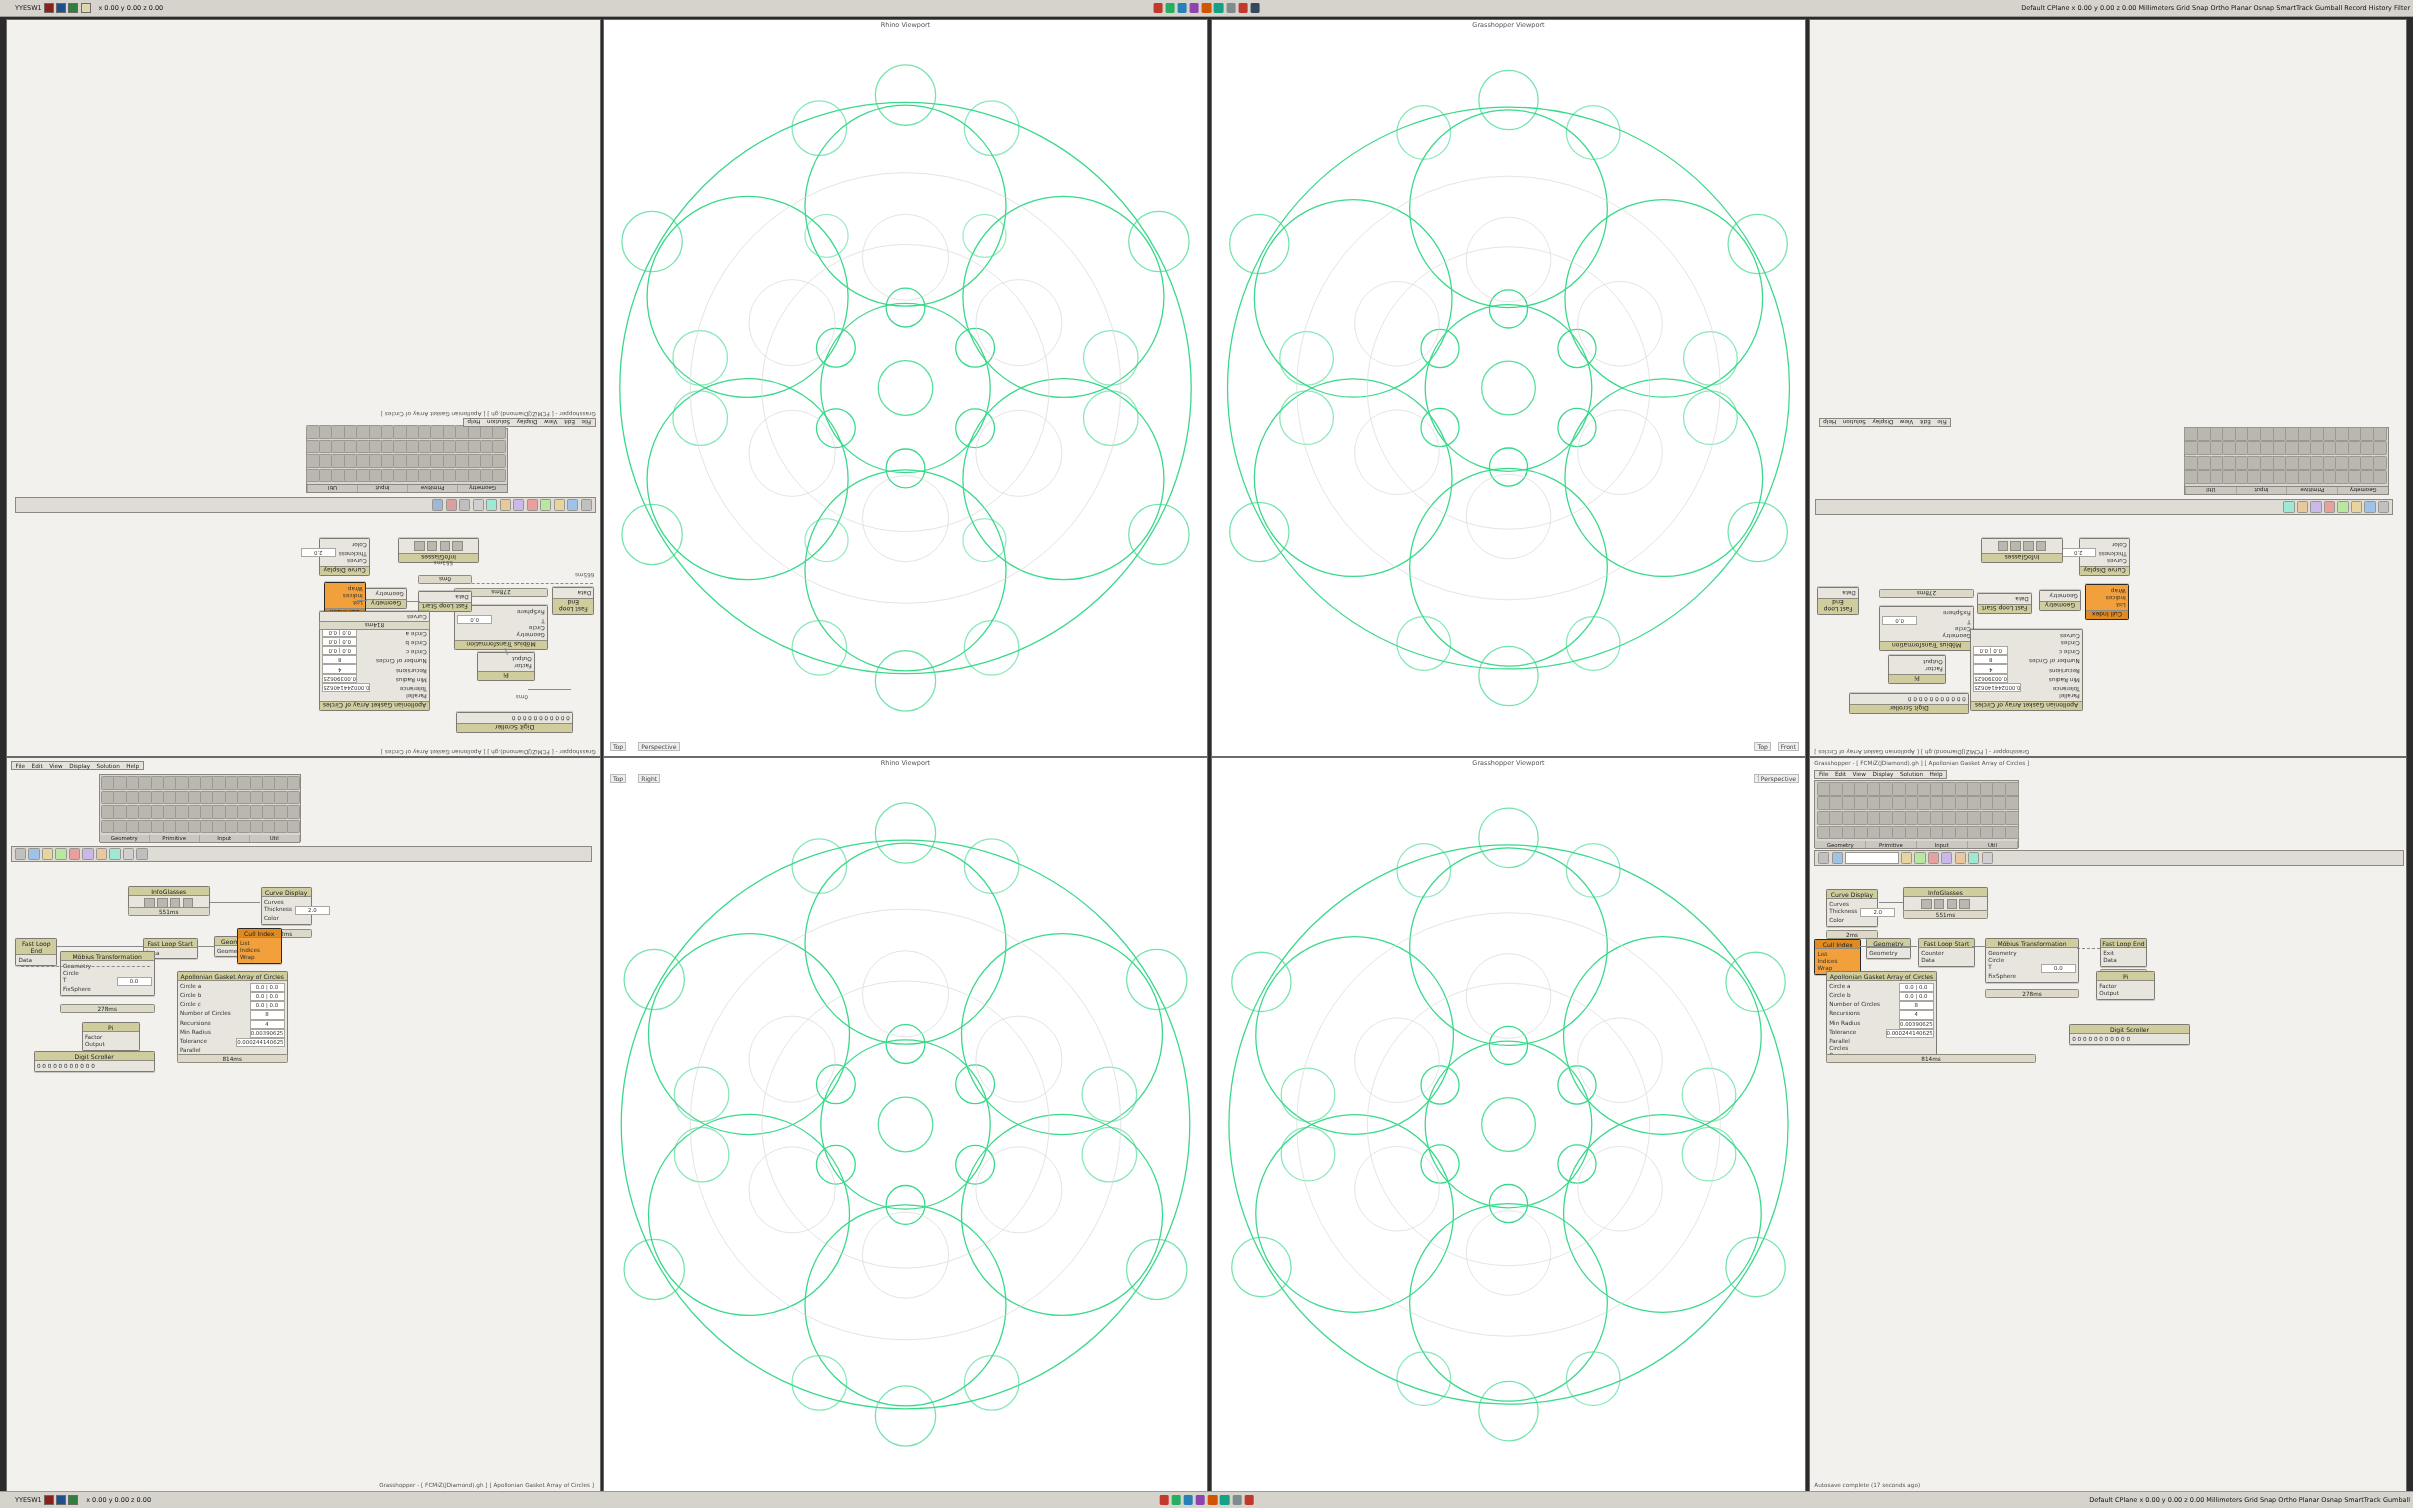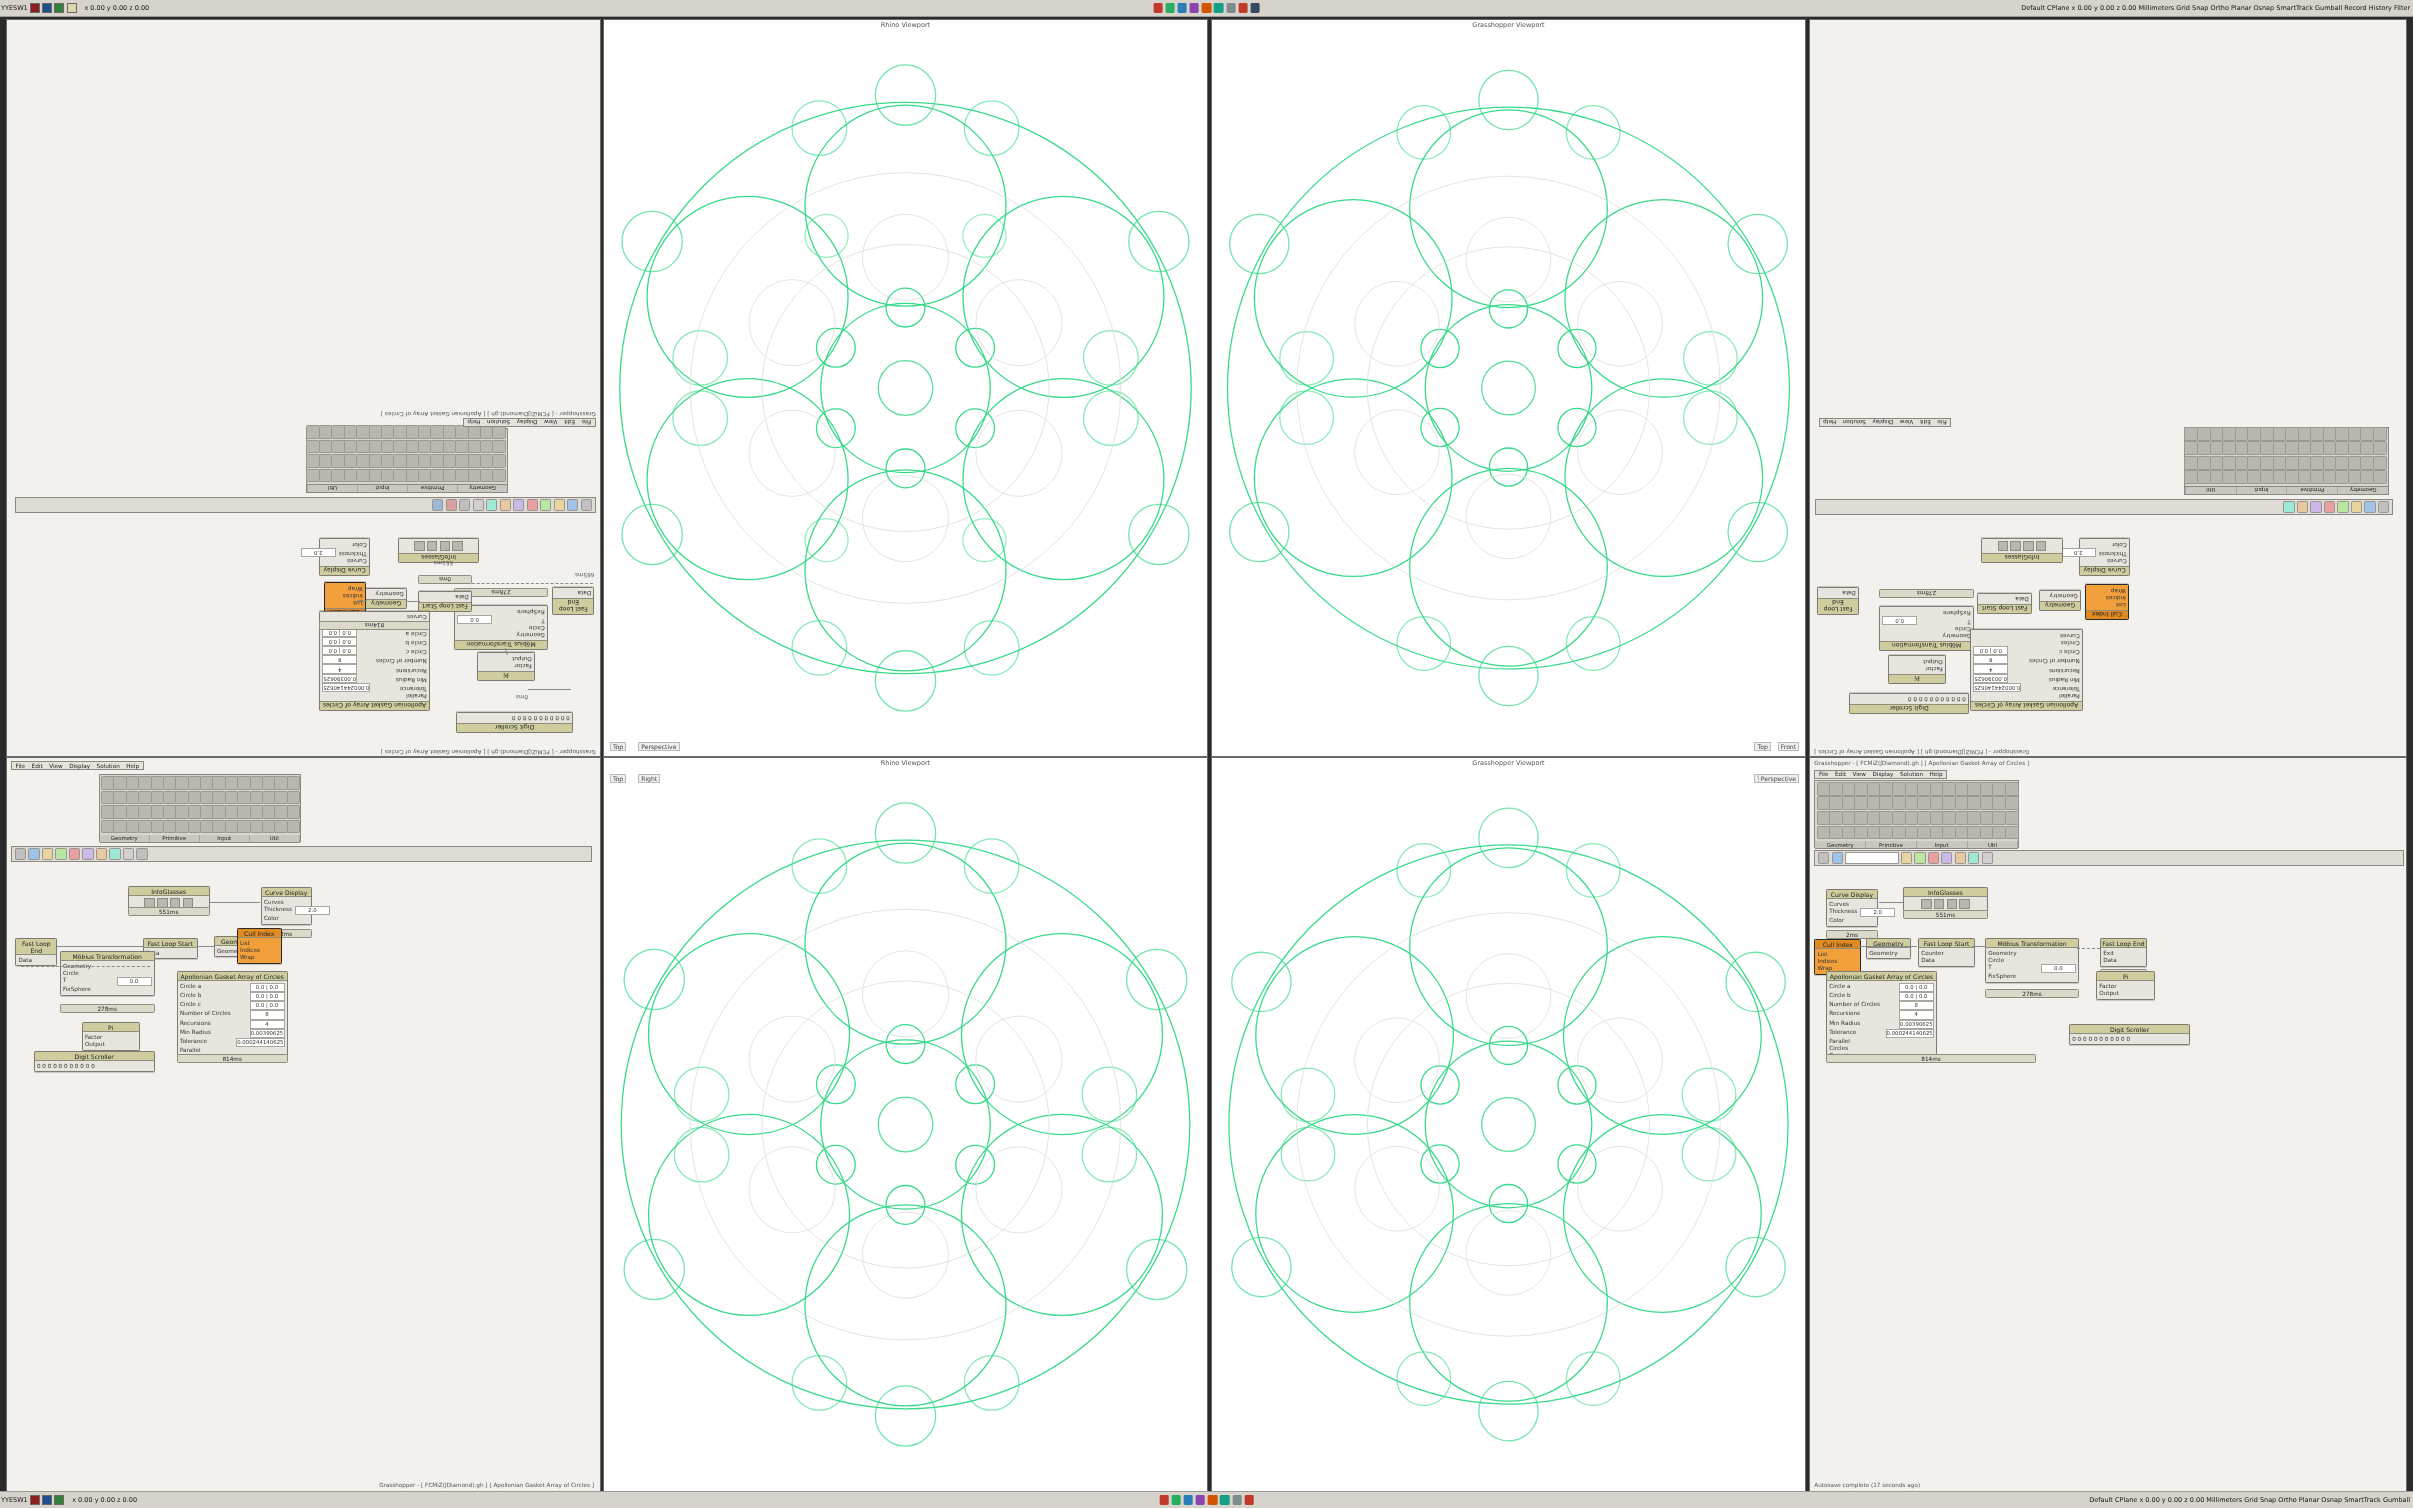--- a/index.html
+++ b/index.html
@@ -4,21 +4,21 @@
 <style>
   html,body{margin:0;padding:0;background:#3c3c3c;}
   body{width:2413px;height:1508px;font-family:"DejaVu Sans",sans-serif;font-size:8px;color:#222;overflow:hidden;}
   .screen{position:relative;width:2413px;height:1508px;background:#2b2b2b;}
 
   
   .topbar,.botbar{position:absolute;left:0;width:2413px;height:16px;background:#d6d3cc;border-bottom:0.7px solid #9d9a94;
      display:flex;align-items:center;font-size:6.5px;color:#111;}
   .topbar{top:0;}
   .botbar{bottom:0;border-top:0.7px solid #9d9a94;border-bottom:none;}
-  .bar-left{display:flex;align-items:center;gap:2.2px;padding-left:1px;}
+  .bar-left{display:flex;align-items:center;gap:2.2px;padding-left:15px;}
   .bar-center{position:absolute;left:50%;transform:translateX(-50%);display:flex;align-items:center;gap:2.9px;}
   .bar-right{position:absolute;right:2.9px;display:flex;align-items:center;gap:2.9px;}
   .swatch{width:8px;height:8.6px;border:0.7px solid #6d6a64;}
   .tray-ic{width:9.3px;height:9.3px;border-radius:1.4px;}
 
   
   .quad{position:absolute;background:#f2f1ed;border:0.7px solid #6a6a6a;overflow:hidden;}
   .q-tl{left:5.7px;top:18.7px;width:593px;height:736px;}
   .q-tr{left:1809px;top:18.7px;width:596px;height:736px;}
   .q-bl{left:5.7px;top:757px;width:593px;height:733px;}

